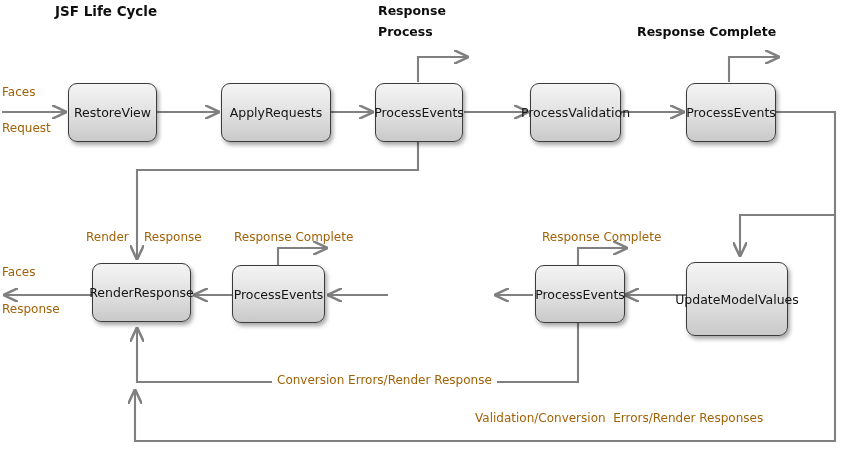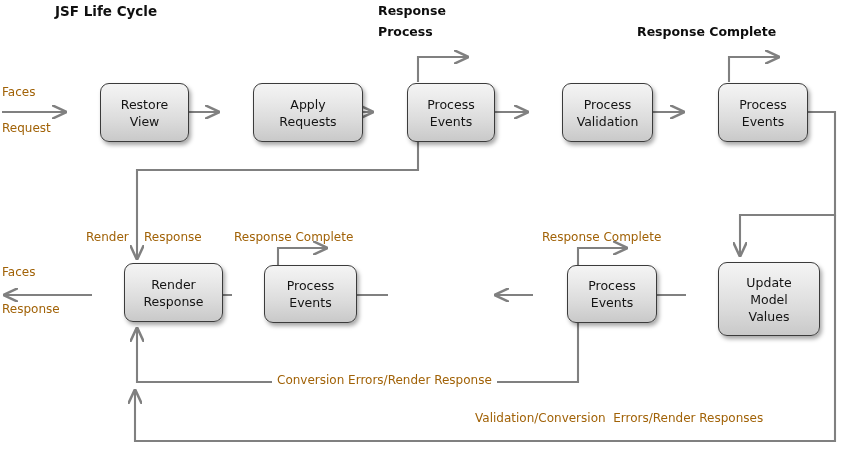--- a/index.html
+++ b/index.html
@@ -44,29 +44,28 @@
     color: #0d0d0d;
   }
   .node {
     position: absolute;
     box-sizing: border-box;
     border: 1px solid #3b3b3b;
     border-radius: 9px;
     background: linear-gradient(180deg, #f4f4f4 0%, #eaeaea 28%, #dcdcdc 62%, #c9c9c9 100%);
     box-shadow: 2px 3px 4px rgba(0,0,0,0.35);
     display: flex;
-    flex-direction: column;
+    flex-direction: row;
     align-items: center;
     justify-content: center;
     color: #141414;
     font-family: "DejaVu Sans", sans-serif;
     font-size: 12.5px;
     line-height: 17px;
     text-align: center;
-    margin-left: 32px;
   }
   .node span { display: block; white-space: pre; }
 </style>
 </head>
 <body>
 
 <div id="canvas">
 
   <svg id="wires" viewBox="0 0 841 452" xmlns="http://www.w3.org/2000/svg">
     <defs>

